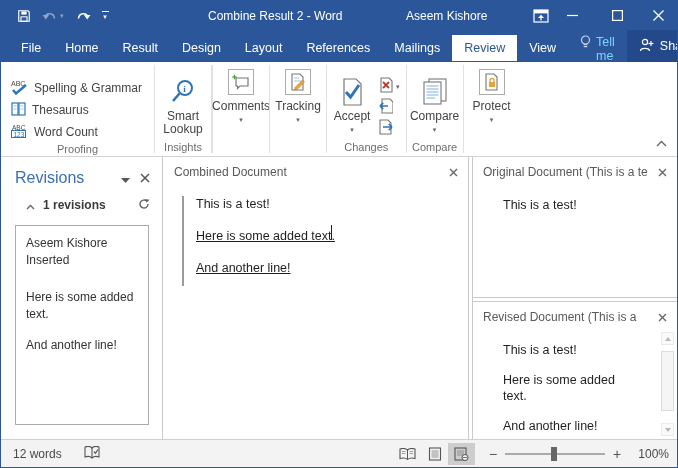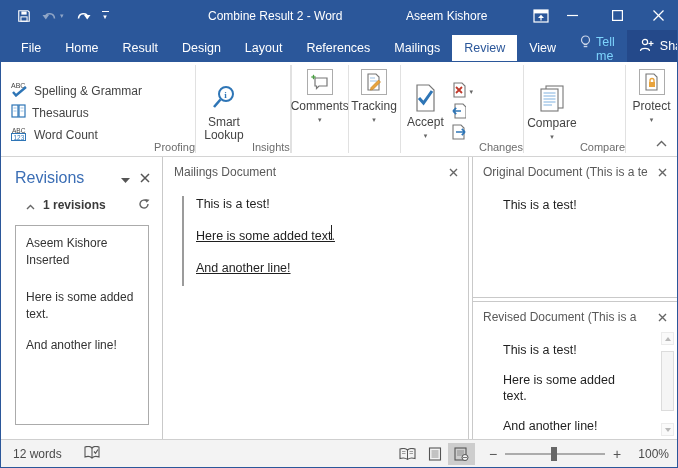--- a/index.html
+++ b/index.html
@@ -20,21 +20,21 @@
   .caret-sm{font-size:7px;line-height:1;}
   .undo-grey{color:#8FA5C6;}
   
   .tabs{height:32px;background:#2B579A;display:flex;align-items:center;padding-left:8px;flex:0 0 auto;}
   .tab{color:#fff;font-size:12.5px;padding:0 12px;height:26px;display:flex;align-items:center;margin-top:4px;}
   .tab.active{background:#fff;color:#2B579A;}
   .tab.tellme{color:#7dd3fc;display:flex;gap:5px;align-items:flex-start;}
   .share-btn{margin-left:auto;background:#24498A;height:32px;padding:0 16px 0 12px;display:flex;align-items:center;gap:6px;color:#fff;font-size:12.5px;}
   
   .ribbon{height:95px;background:#fff;border-bottom:1px solid #D4D4D4;display:flex;position:relative;flex:0 0 auto;color:#444;}
-  .rgroup{display:flex;flex-direction:row;align-items:center;padding-top:2px;}
+  .rgroup{display:flex;flex-direction:column;align-items:center;padding-top:10px;}
   .glabel{margin-top:auto;font-size:11px;color:#6D6D6D;text-align:center;padding-bottom:3px;}
   .vsep{width:1px;background:#E1E1E1;margin:3px 0;}
   .proofing-stack{display:flex;flex-direction:column;padding:5px 8px 0 6px;}
   .prow{display:flex;align-items:center;gap:6px;height:22px;font-size:12px;color:#444;white-space:nowrap;padding:0 4px;}
   .bigbtn{width:56px;display:flex;flex-direction:column;align-items:center;padding-top:5px;}
   .bicon{height:30px;display:flex;align-items:center;justify-content:center;}
   .boxed{width:26px;height:26px;border:1px solid #ACACAC;display:flex;align-items:center;justify-content:center;background:#fff;}
   .blabel{font-size:12px;color:#444;text-align:center;line-height:13px;margin-top:3px;white-space:pre-line;}
   .bcaret{color:#666;font-size:7px;margin-top:3px;}
   .changes-row{display:flex;}
@@ -404,21 +404,21 @@
         <p class="author"><span>Aseem Kishore</span><br><span>Inserted</span></p>
         <p>Here is some added text.</p>
         <p>And another line!</p>
       </div>
     </div>
 
     <div class="vdiv1"></div>
 
     <div class="combined">
       <div class="pane-header">
-        <span>Mailings Document</span>
+        <span>Combined Document</span>
         <span class="pane-close">
           <svg width="9" height="9" viewBox="0 0 9 9">
               <path d="M1 1 L8 8 M8 1 L1 8" stroke="#666" stroke-width="1.4"></path>
             </svg>
         </span>
       </div>
       <div class="doc-content">
         <div class="change-bar"></div>
         <p>This is a test!</p>
         <p class="inserted">Here is some added text.</p>

